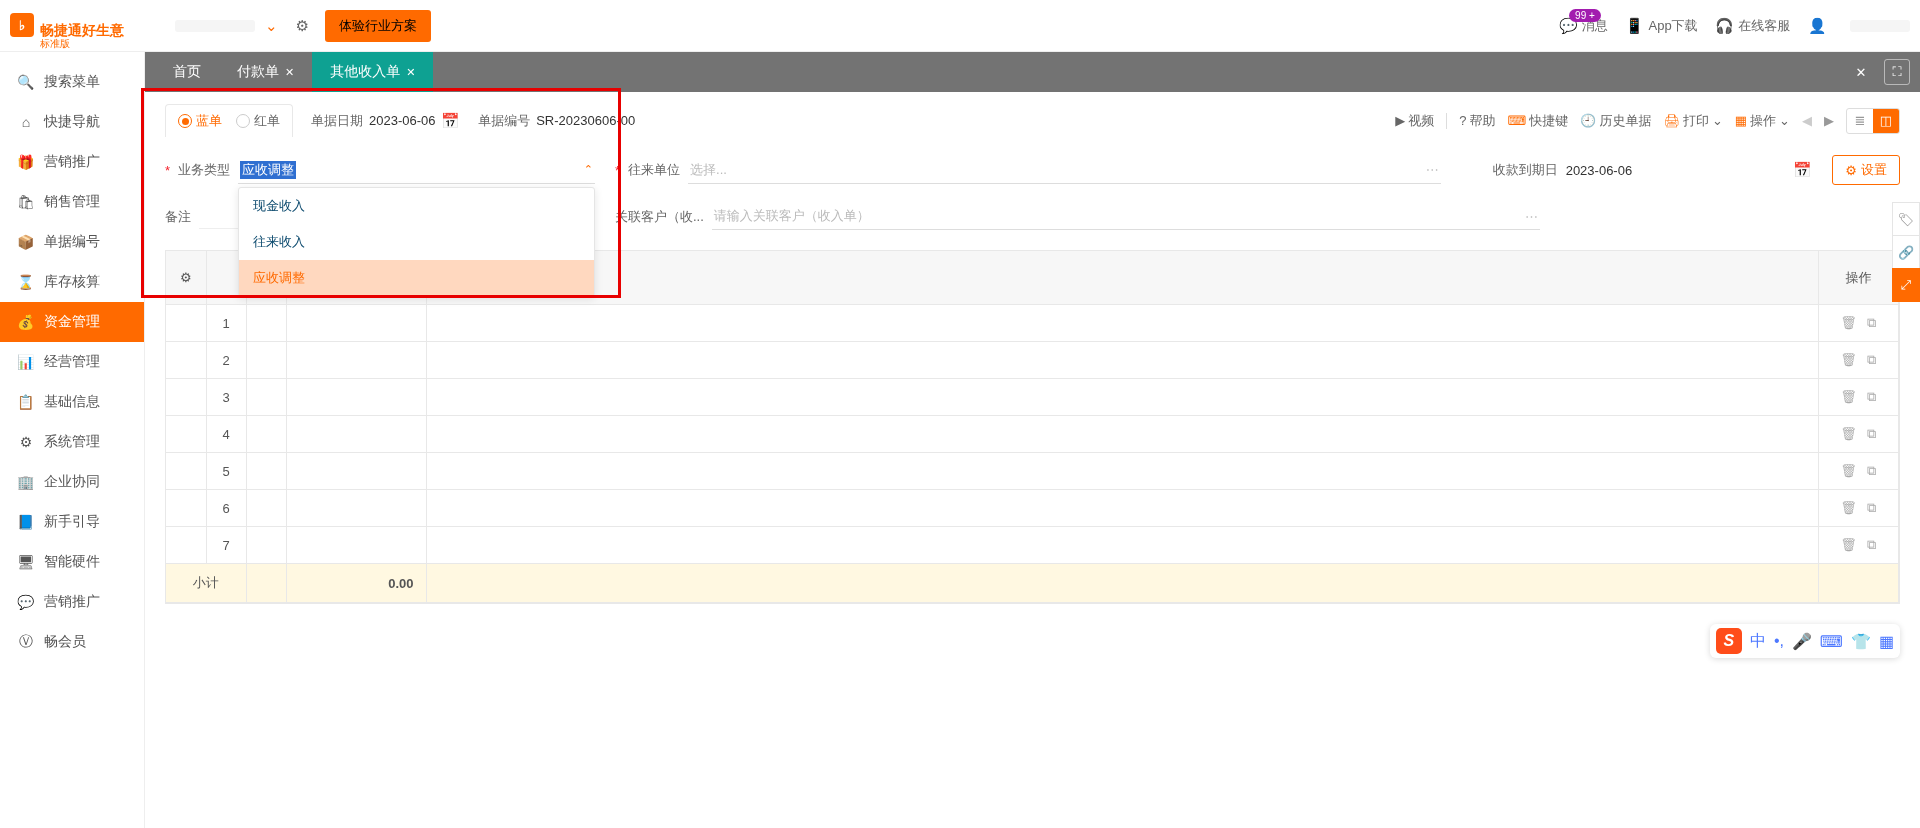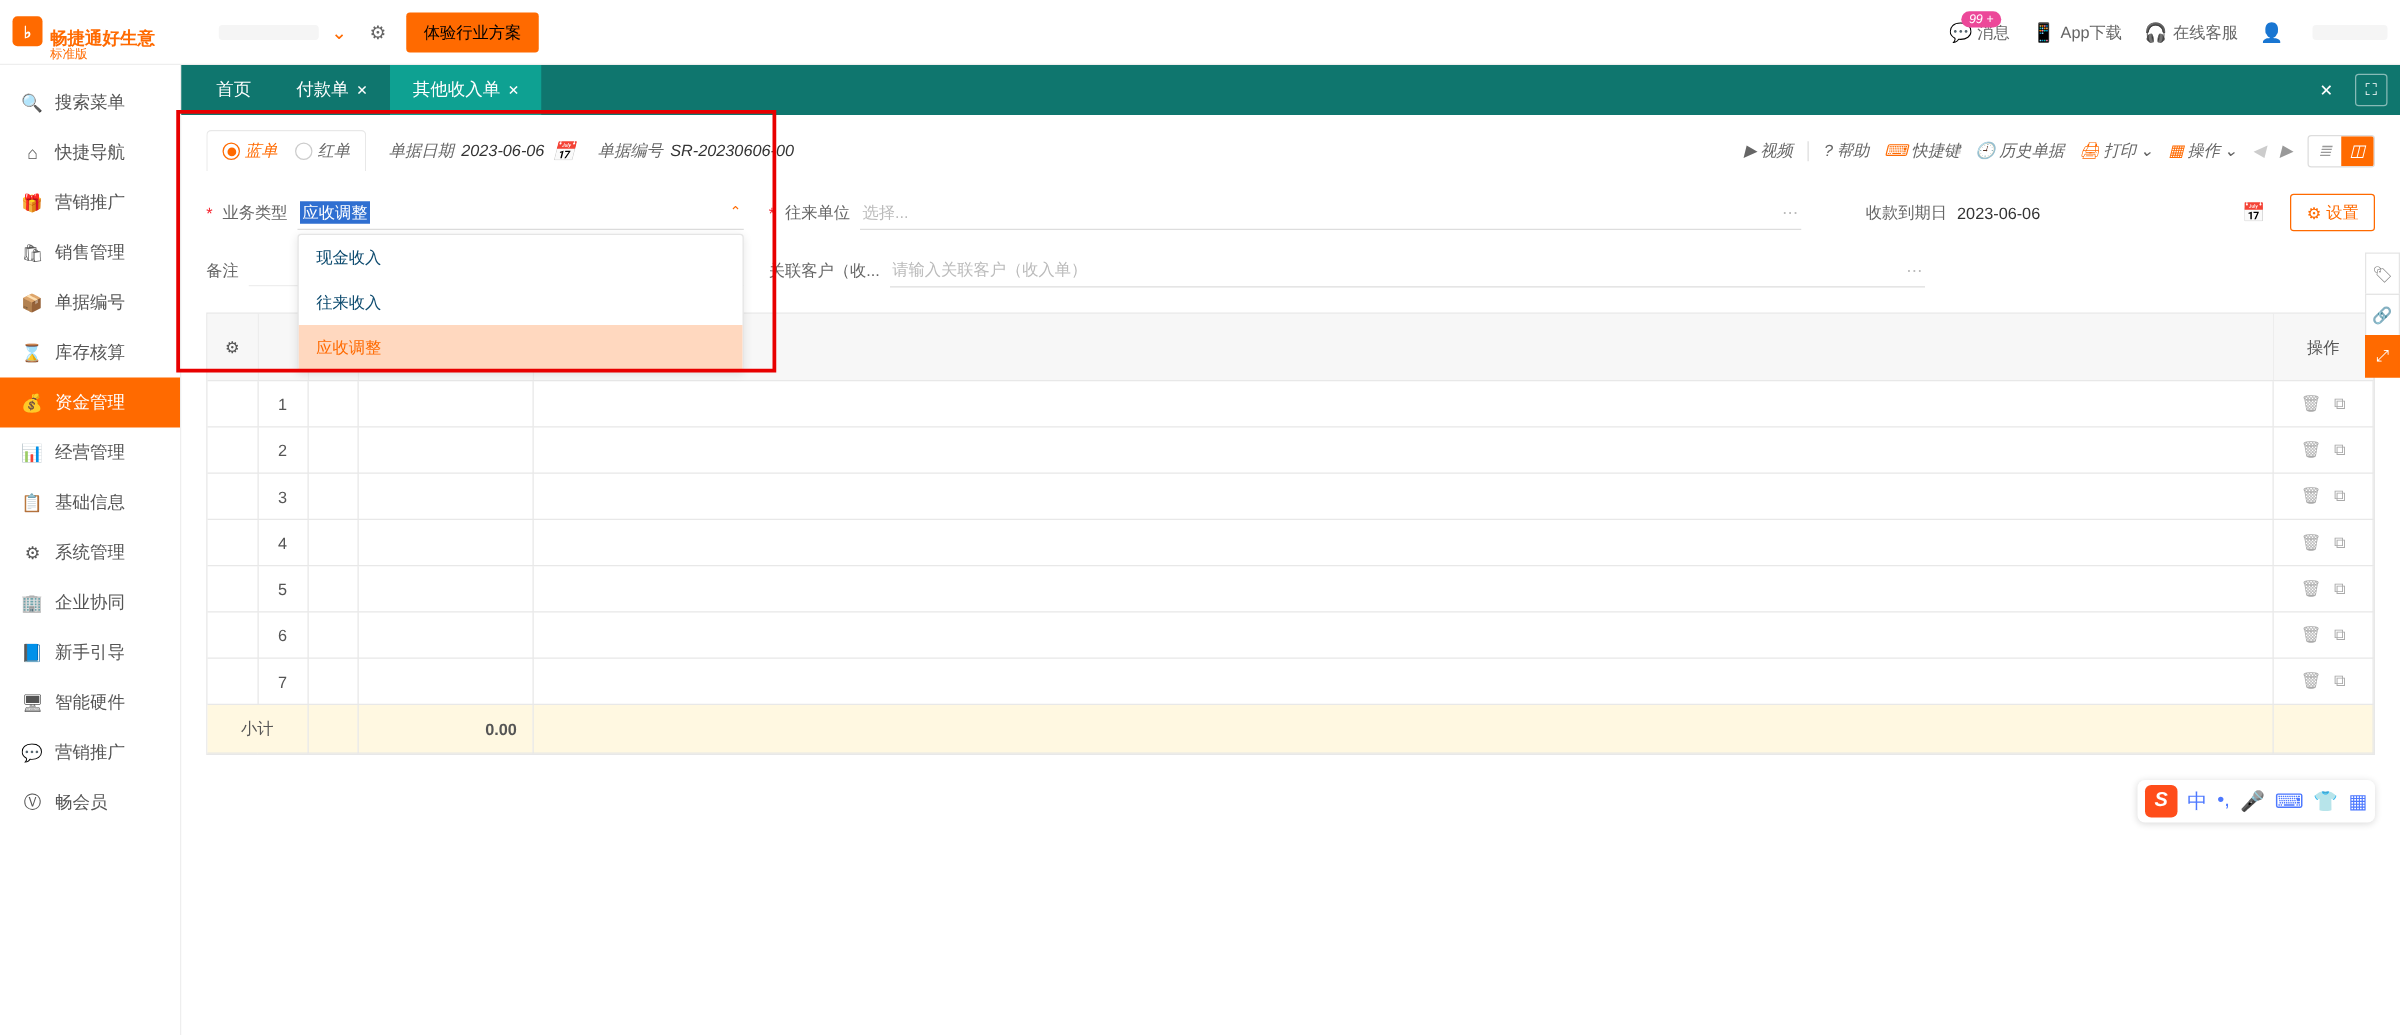--- a/index.html
+++ b/index.html
@@ -11,45 +11,45 @@
     .logo-icon { width: 24px; height: 24px; background: #ff6a00; border-radius: 4px; display: flex; align-items: center; justify-content: center; color: #fff; font-weight: bold; margin-right: 6px; }
     .logo-text { display: flex; flex-direction: column; line-height: 1.1; margin-top: 21px; }
     .logo-main { color: #ff6a00; font-size: 14px; font-weight: bold; }
     .logo-sub { color: #ff6a00; font-size: 10px; }
     .header-company { color: #999; font-size: 13px; margin-left: 20px; padding: 6px 40px; background:#f5f5f5; border-radius:3px; }
     .header-chevron { color: #ff6a00; margin-left: 10px; cursor: pointer; }
     .gear-icon { margin-left: 18px; cursor: pointer; color: #666; }
     .industry-btn { background: #ff6a00; color: #000000; padding: 7px 14px; border-radius: 3px; margin-left: 16px; cursor: pointer; font-size: 13px; }
     .header-right { margin-left: auto; display: flex; align-items: center; gap: 18px; color: #666; }
     .header-right-item { display: flex; align-items: center; gap: 4px; cursor: pointer; position: relative; }
-    .badge { background: #ec4899; color: #fff; font-size: 10px; padding: 1px 6px; border-radius: 8px; position: absolute; top: -8px; left: 10px; font-style: italic; }
+    .badge { background: #a21caf; color: #fff; font-size: 10px; padding: 1px 6px; border-radius: 8px; position: absolute; top: -8px; left: 10px; }
     .header-user { padding: 6px 30px; background:#f5f5f5; border-radius:3px; margin-left:5px; }
 
     
     .main-layout { display: flex; height: calc(100vh - 52px); }
     
     
     .sidebar { width: 145px; border-right: 1px solid #eee; padding-top: 10px; background:#fff; }
     .sidebar-item { display: flex; align-items: center; padding: 11px 18px; color: #555; cursor: pointer; gap: 10px; font-size: 14px; }
     .sidebar-item.active { background: #ff6a00; color: #fff; }
     .side-icon { width: 16px; height: 16px; display: inline-flex; align-items: center; justify-content: center; }
 
     
     .content { flex: 1; display: flex; flex-direction: column; position: relative; }
-    .tabs-bar { background: #0f766e; height: 40px; display: flex; align-items: center; padding-left: 10px; color: #fff; position: relative; }
+    .tabs-bar { background: #737373; height: 40px; display: flex; align-items: center; padding-left: 10px; color: #fff; position: relative; }
     .tab { padding: 0 18px; height: 40px; display: flex; align-items: center; cursor: pointer; gap: 6px; font-size: 14px; }
     .tab.active { background: #0ea192; }
     .tab-close { font-size: 11px; }
     .tabs-right { margin-left: auto; display: flex; gap: 10px; padding-right: 10px; align-items:center; }
     .tabs-right .ico { width: 26px; height: 26px; display: flex; align-items: center; justify-content: center; cursor: pointer; border-radius:3px; }
 
     
     .form-area { padding: 12px 20px 4px; position: relative; }
     .highlight-box { position:absolute; top:-4px; left:-4px; width:480px; height:210px; border:3px solid #e80000; pointer-events:none; z-index:30; }
-    .form-top-row { display: flex; align-items: center; gap: 18px; font-style: italic; }
+    .form-top-row { display: flex; align-items: center; gap: 18px; }
     .radio-group { display: flex; align-items: center; gap: 14px; background:#fff; border:1px solid #e8e8e8; border-bottom:none; padding:7px 12px; border-radius:4px 4px 0 0; }
     .radio { display: flex; align-items: center; gap: 4px; cursor: pointer; color: #666; }
     .radio.selected { color: #ff6a00; }
     .radio-circle { width: 14px; height: 14px; border-radius: 50%; border: 1px solid #ccc; display: inline-flex; align-items:center; justify-content:center; }
     .radio.selected .radio-circle { border-color: #ff6a00; }
     .radio.selected .radio-circle::after { content:''; width:7px; height:7px; background:#ff6a00; border-radius:50%; }
     .form-label-pair { display: flex; align-items: center; gap: 6px; color:#666; }
     .form-val { color:#333; }
     .cal-icon { color:#ff6a00; }
     .toolbar-right { margin-left:auto; display:flex; align-items:center; gap:12px; color:#666; }

